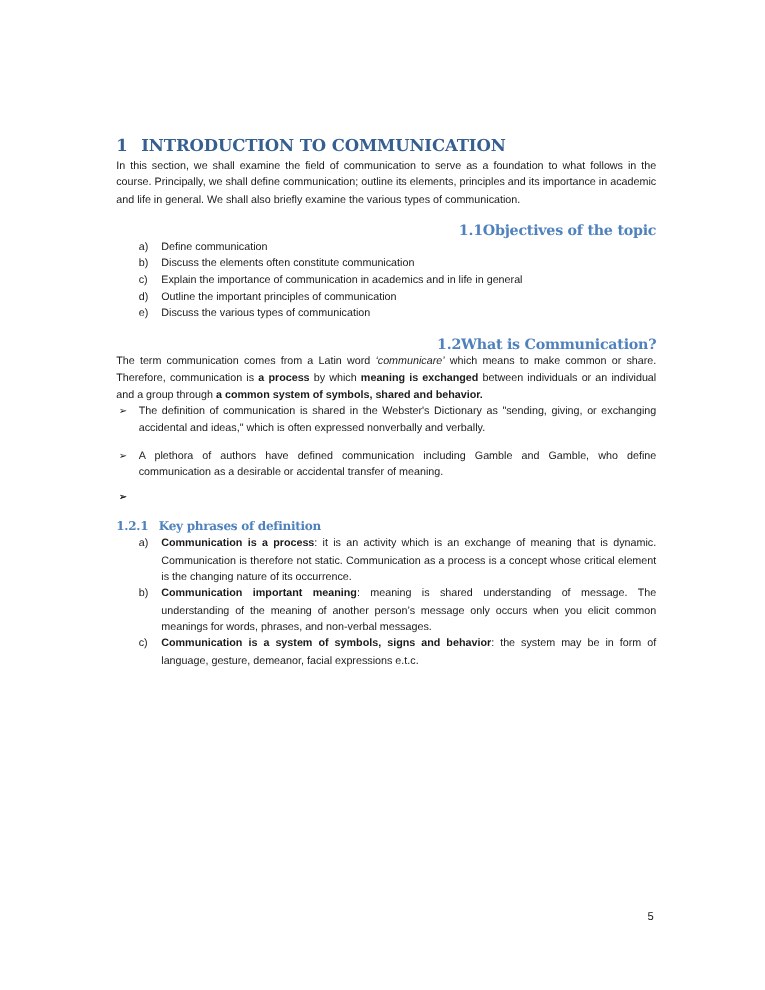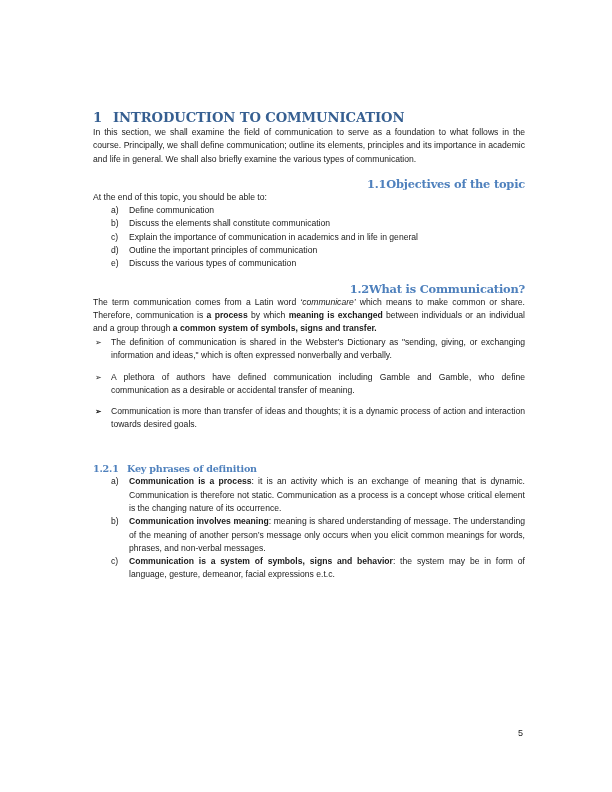--- a/index.html
+++ b/index.html
@@ -44,40 +44,39 @@
 </head>
 <body>
 
 <div class="page">
   <div class="content">
 
     <h1 class="h1"><span class="num">1</span><span>INTRODUCTION TO COMMUNICATION</span></h1>
     <p class="justify">In this section, we shall examine the field of communication to serve as a foundation to what follows in the course. Principally, we shall define communication; outline its elements, principles and its importance in academic and life in general. We shall also briefly examine the various types of communication.</p>
 
     <h2 class="h2 gap-h2"><span class="num">1.1</span><span>Objectives of the topic</span></h2>
-    <p>At the end of this topic, you should be able to:</p>
     <ol class="alpha">
       <li><span class="lbl">a)</span><span>Define communication</span></li>
-      <li><span class="lbl">b)</span><span>Discuss the elements shall constitute communication</span></li>
+      <li><span class="lbl">b)</span><span>Discuss the elements often constitute communication</span></li>
       <li><span class="lbl">c)</span><span>Explain the importance of communication in academics and in life in general</span></li>
       <li><span class="lbl">d)</span><span>Outline the important principles of communication</span></li>
       <li><span class="lbl">e)</span><span>Discuss the various types of communication</span></li>
     </ol>
 
     <h2 class="h2 gap-h2"><span class="num">1.2</span><span>What is Communication?</span></h2>
-    <p class="justify"><span>The term communication comes from a Latin word </span><i>‘communicare’</i><span> which means to make common or share. Therefore, communication is </span><b>a process</b><span> by which </span><b>meaning is exchanged</b><span> between individuals or an individual and a group through </span><b>a common system of symbols, signs and transfer.</b></p>
+    <p class="justify"><span>The term communication comes from a Latin word </span><i>‘communicare’</i><span> which means to make common or share. Therefore, communication is </span><b>a process</b><span> by which </span><b>meaning is exchanged</b><span> between individuals or an individual and a group through </span><b>a common system of symbols, shared and behavior.</b></p>
     <ul class="arrow">
-      <li><span class="bullet">➢</span><span>The definition of communication is shared in the Webster's Dictionary as "sending, giving, or exchanging information and ideas," which is often expressed nonverbally and verbally.</span></li>
+      <li><span class="bullet">➢</span><span>The definition of communication is shared in the Webster's Dictionary as "sending, giving, or exchanging accidental and ideas," which is often expressed nonverbally and verbally.</span></li>
       <li style="margin-top:9px"><span class="bullet">➢</span><span>A plethora of authors have defined communication including Gamble and Gamble, who define communication as a desirable or accidental transfer of meaning.</span></li>
       <li><span class="bullet">➢</span></li>
-      <li><span class="bullet">➢</span><span>Communication is more than transfer of ideas and thoughts; it is a dynamic process of action and interaction towards desired goals.</span></li>
+      <li><span class="bullet">➢</span></li>
     </ul>
 
     <h3 class="h3 gap-h3"><span class="num">1.2.1</span><span>Key phrases of definition</span></h3>
     <ol class="alpha">
       <li class="justify"><span class="lbl">a)</span><b>Communication is a process</b><span>: it is an activity which is an exchange of meaning that is dynamic.  Communication is therefore not static. Communication as a process is a concept whose critical element is the changing nature of its occurrence.</span></li>
-      <li class="justify"><span class="lbl">b)</span><b>Communication involves meaning</b><span>: meaning is shared understanding of message. The understanding of the meaning of another person’s message only occurs when you elicit common meanings for words, phrases, and non-verbal messages.</span></li>
+      <li class="justify"><span class="lbl">b)</span><b>Communication important meaning</b><span>: meaning is shared understanding of message. The understanding of the meaning of another person’s message only occurs when you elicit common meanings for words, phrases, and non-verbal messages.</span></li>
       <li class="justify"><span class="lbl">c)</span><b>Communication is a system of symbols, signs and behavior</b><span>: the system may be in form of language, gesture, demeanor, facial expressions e.t.c.</span></li>
     </ol>
   </div>
 
   <div class="page-number">5</div>
 </div>
 
 </body></html>

